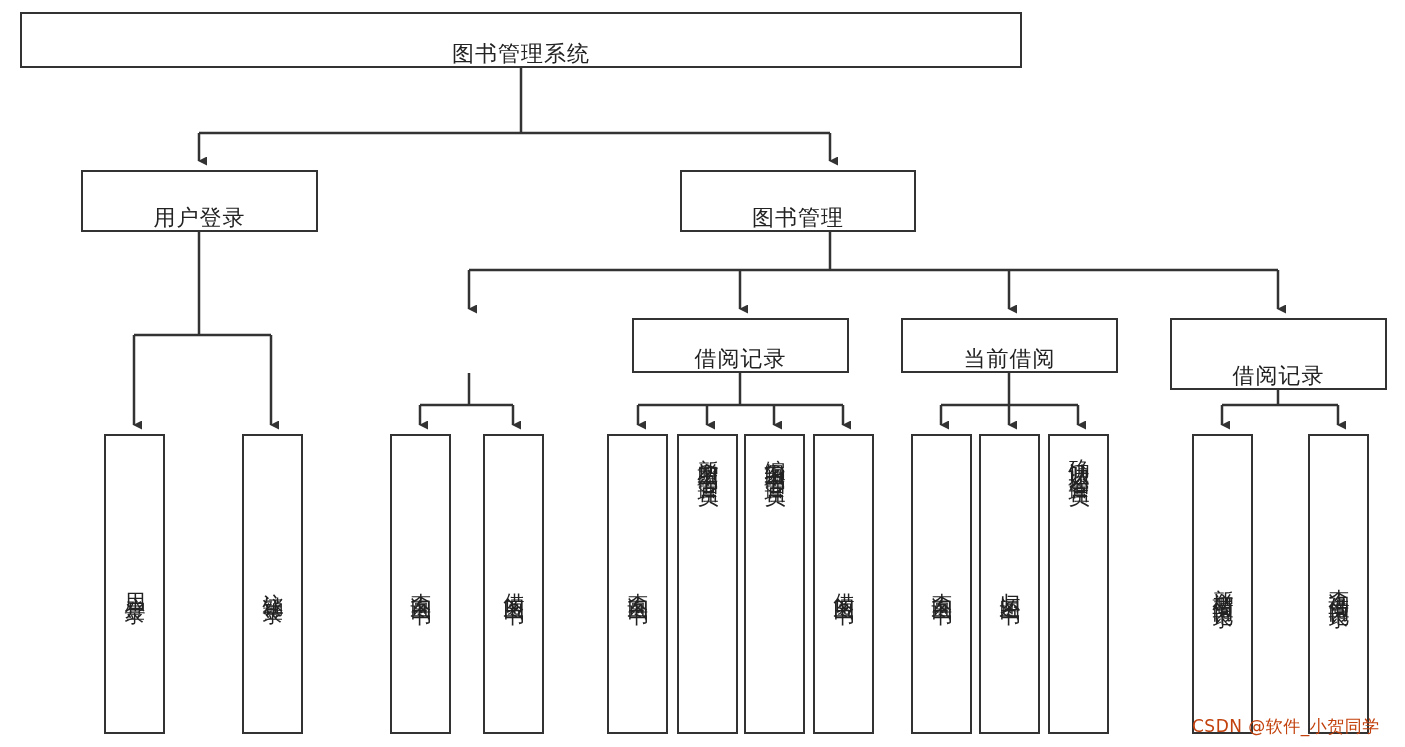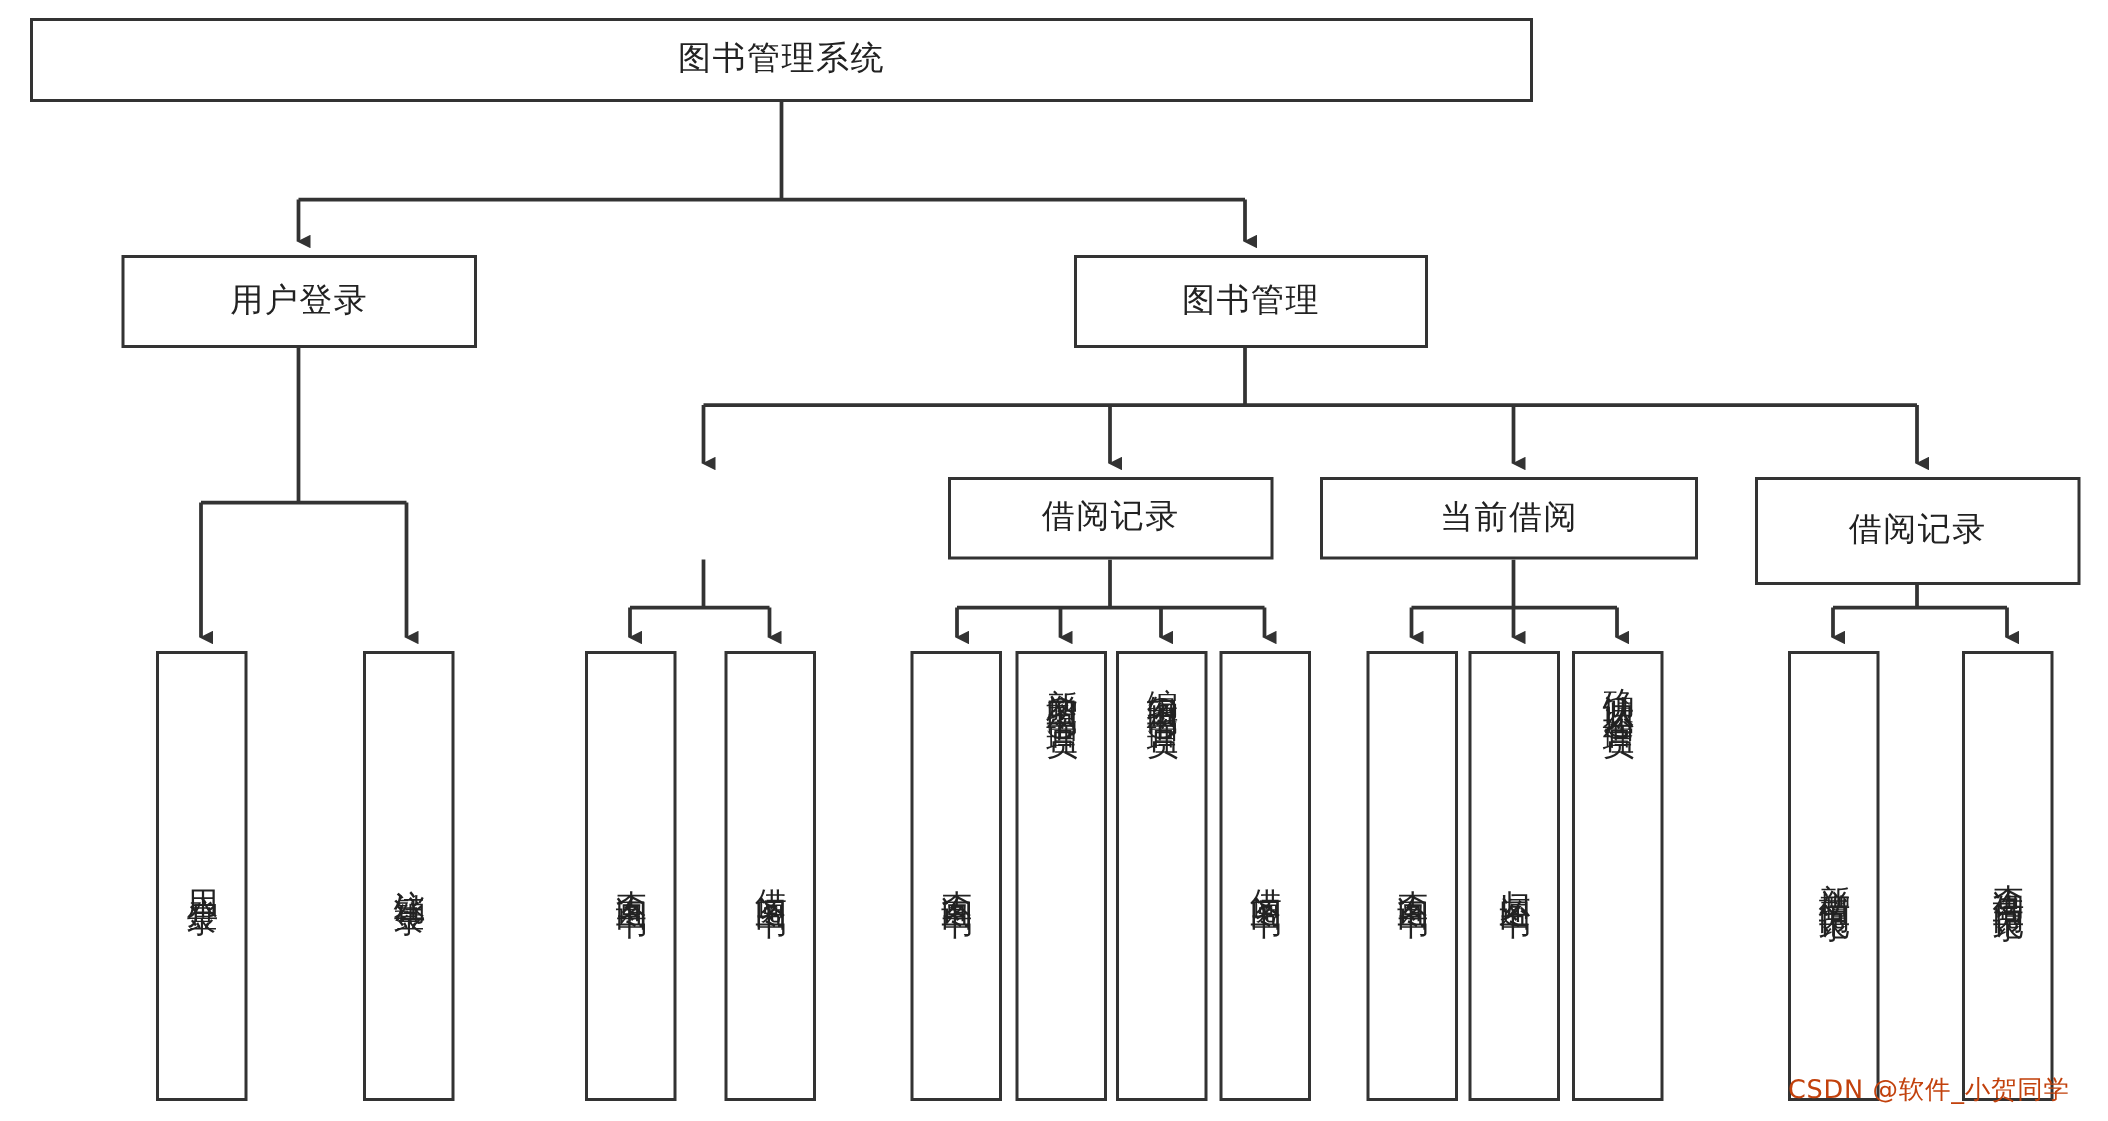--- a/index.html
+++ b/index.html
@@ -25,21 +25,21 @@
     top: 0;
     width: 1405px;
     height: 747px;
   }
   .node-box {
     position: absolute;
     box-sizing: border-box;
     background: #ffffff;
     border: 2px solid #333333;
     display: flex;
-    align-items: center;
+    align-items: flex-end;
     justify-content: center;
     overflow: hidden;
   }
   .node-label-h {
     font-size: 22px;
     color: #222222;
     line-height: 1.1;
     white-space: nowrap;
     letter-spacing: 1px;
   }
@@ -118,30 +118,30 @@
   </svg>
 
   <div class="node-box" style="left:20px; top:12px; width:1002px; height:56px;">
     <span class="node-label-h">图书管理系统</span>
   </div>
 
   <div class="node-box" style="left:81px; top:170px; width:237px; height:62px;">
     <span class="node-label-h">用户登录</span>
   </div>
 
-  <div class="node-box" style="left:716px; top:170px; width:236px; height:62px;">
+  <div class="node-box" style="left:680px; top:170px; width:236px; height:62px;">
     <span class="node-label-h">图书管理</span>
   </div>
 
 
   <div class="node-box" style="left:632px; top:318px; width:217px; height:55px;">
     <span class="node-label-h">借阅记录</span>
   </div>
 
-  <div class="node-box" style="left:880px; top:318px; width:252px; height:55px;font-family:Liberation Serif, serif;">
+  <div class="node-box" style="left:901px; top:318px; width:217px; height:55px;">
     <span class="node-label-h">当前借阅</span>
   </div>
 
   <div class="node-box" style="left:1170px; top:318px; width:217px; height:72px;">
     <span class="node-label-h">借阅记录</span>
   </div>
 
   <div class="node-box" style="left:104px; top:434px; width:61px; height:300px; align-items:center;">
     <span class="node-label-v">用户登录</span>
   </div>

